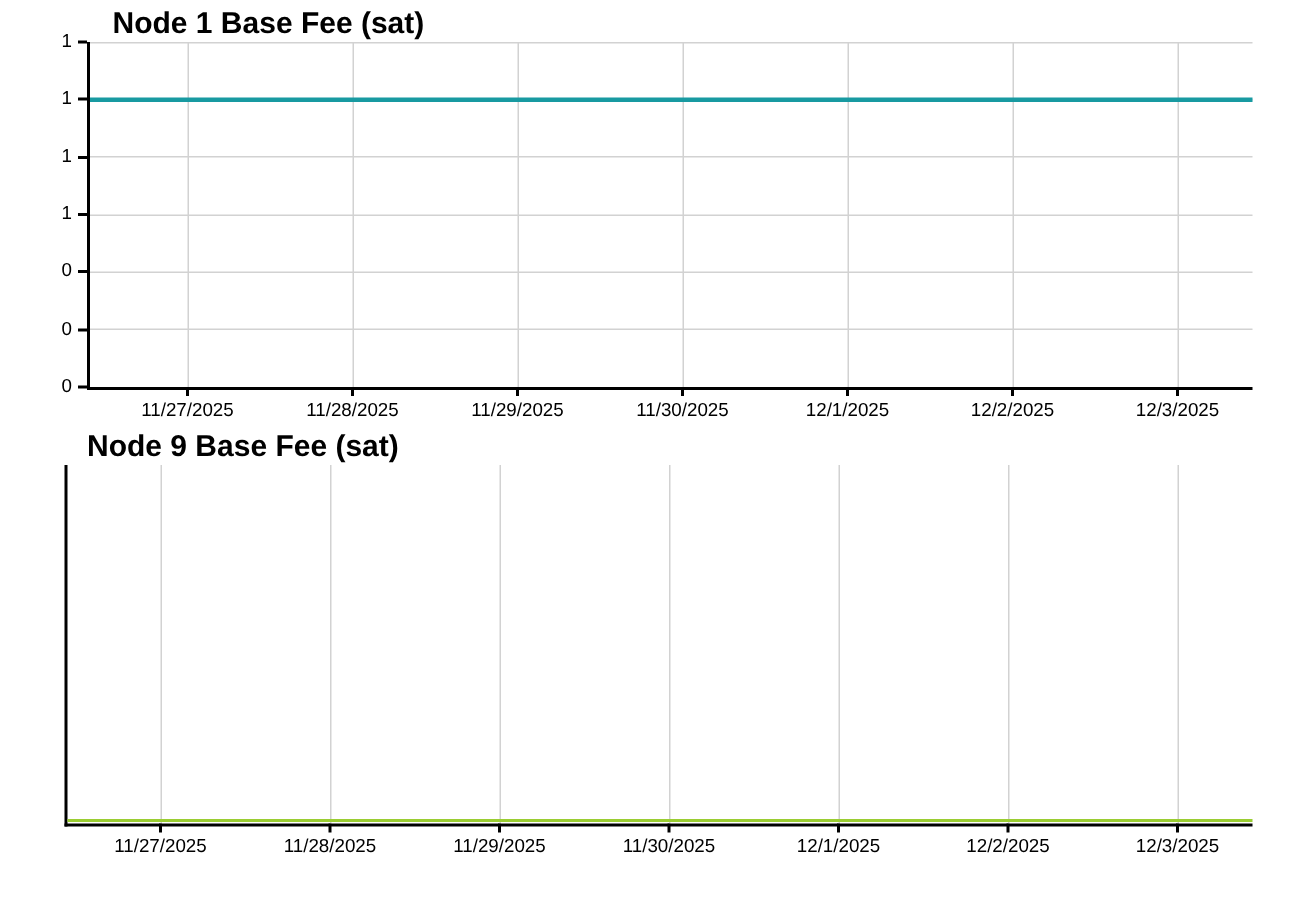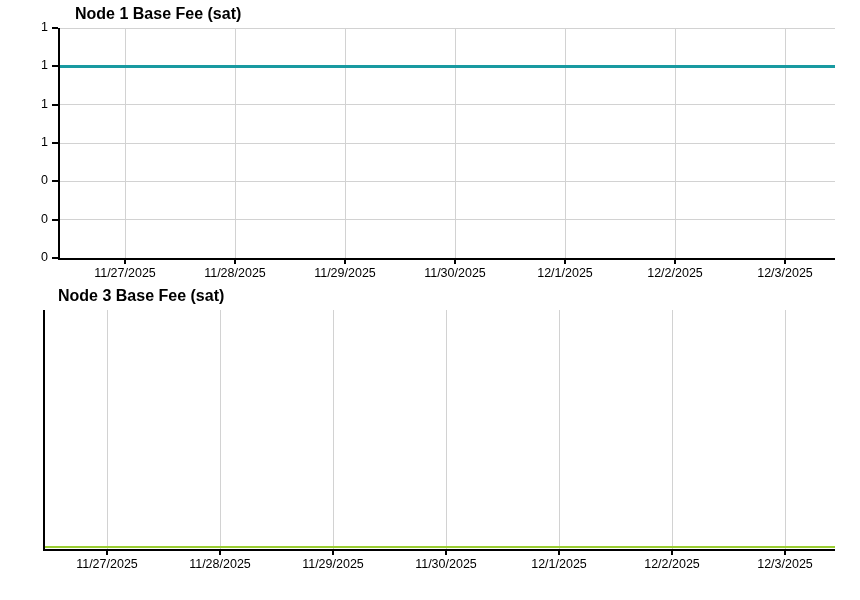--- a/index.html
+++ b/index.html
@@ -10,21 +10,21 @@
   }
   #canvas {
     position: relative;
     width: 860px;
     height: 600px;
     background: #ffffff;
     overflow: hidden;
   }
   .chart-title {
     position: absolute;
-    font-size: 16px;
+    font-size: 20px;
     font-weight: bold;
     color: #000000;
     white-space: nowrap;
     letter-spacing: 0px;
   }
   .plot {
     position: absolute;
     border-left: 2px solid #000000;
     border-bottom: 2px solid #000000;
     box-sizing: content-box;
@@ -121,21 +121,21 @@
         <div class="x-tick-mark" style="left: 504px; top: 230px;"></div>
         <div class="x-tick-label" style="left: 455px; top: 238px;">12/1/2025</div>
         <div class="x-tick-mark" style="left: 614px; top: 230px;"></div>
         <div class="x-tick-label" style="left: 565px; top: 238px;">12/2/2025</div>
         <div class="x-tick-mark" style="left: 724px; top: 230px;"></div>
         <div class="x-tick-label" style="left: 675px; top: 238px;">12/3/2025</div>
       </div>
   </div>
 
   <div>
-    <div class="chart-title" style="left:58px; top:287px;">Node 3 Base Fee (sat)</div>
+    <div class="chart-title" style="left:58px; top:287px;">Node 9 Base Fee (sat)</div>
     <div class="plot" id="plot-1" style="left:43px; top:310px; width:790px; height:239px;">
         <div class="gridline-v" style="left: 61.5px; height: 239px;"></div>
         <div class="gridline-v" style="left: 174.5px; height: 239px;"></div>
         <div class="gridline-v" style="left: 287.5px; height: 239px;"></div>
         <div class="gridline-v" style="left: 400.5px; height: 239px;"></div>
         <div class="gridline-v" style="left: 513.5px; height: 239px;"></div>
         <div class="gridline-v" style="left: 626.5px; height: 239px;"></div>
         <div class="gridline-v" style="left: 739.5px; height: 239px;"></div>
         <div class="series-line" style="top: 235.5px; width: 790px; height: 2.5px; background: rgb(154, 205, 50);"></div>
         <div class="x-tick-mark" style="left: 61px; top: 239px;"></div>

